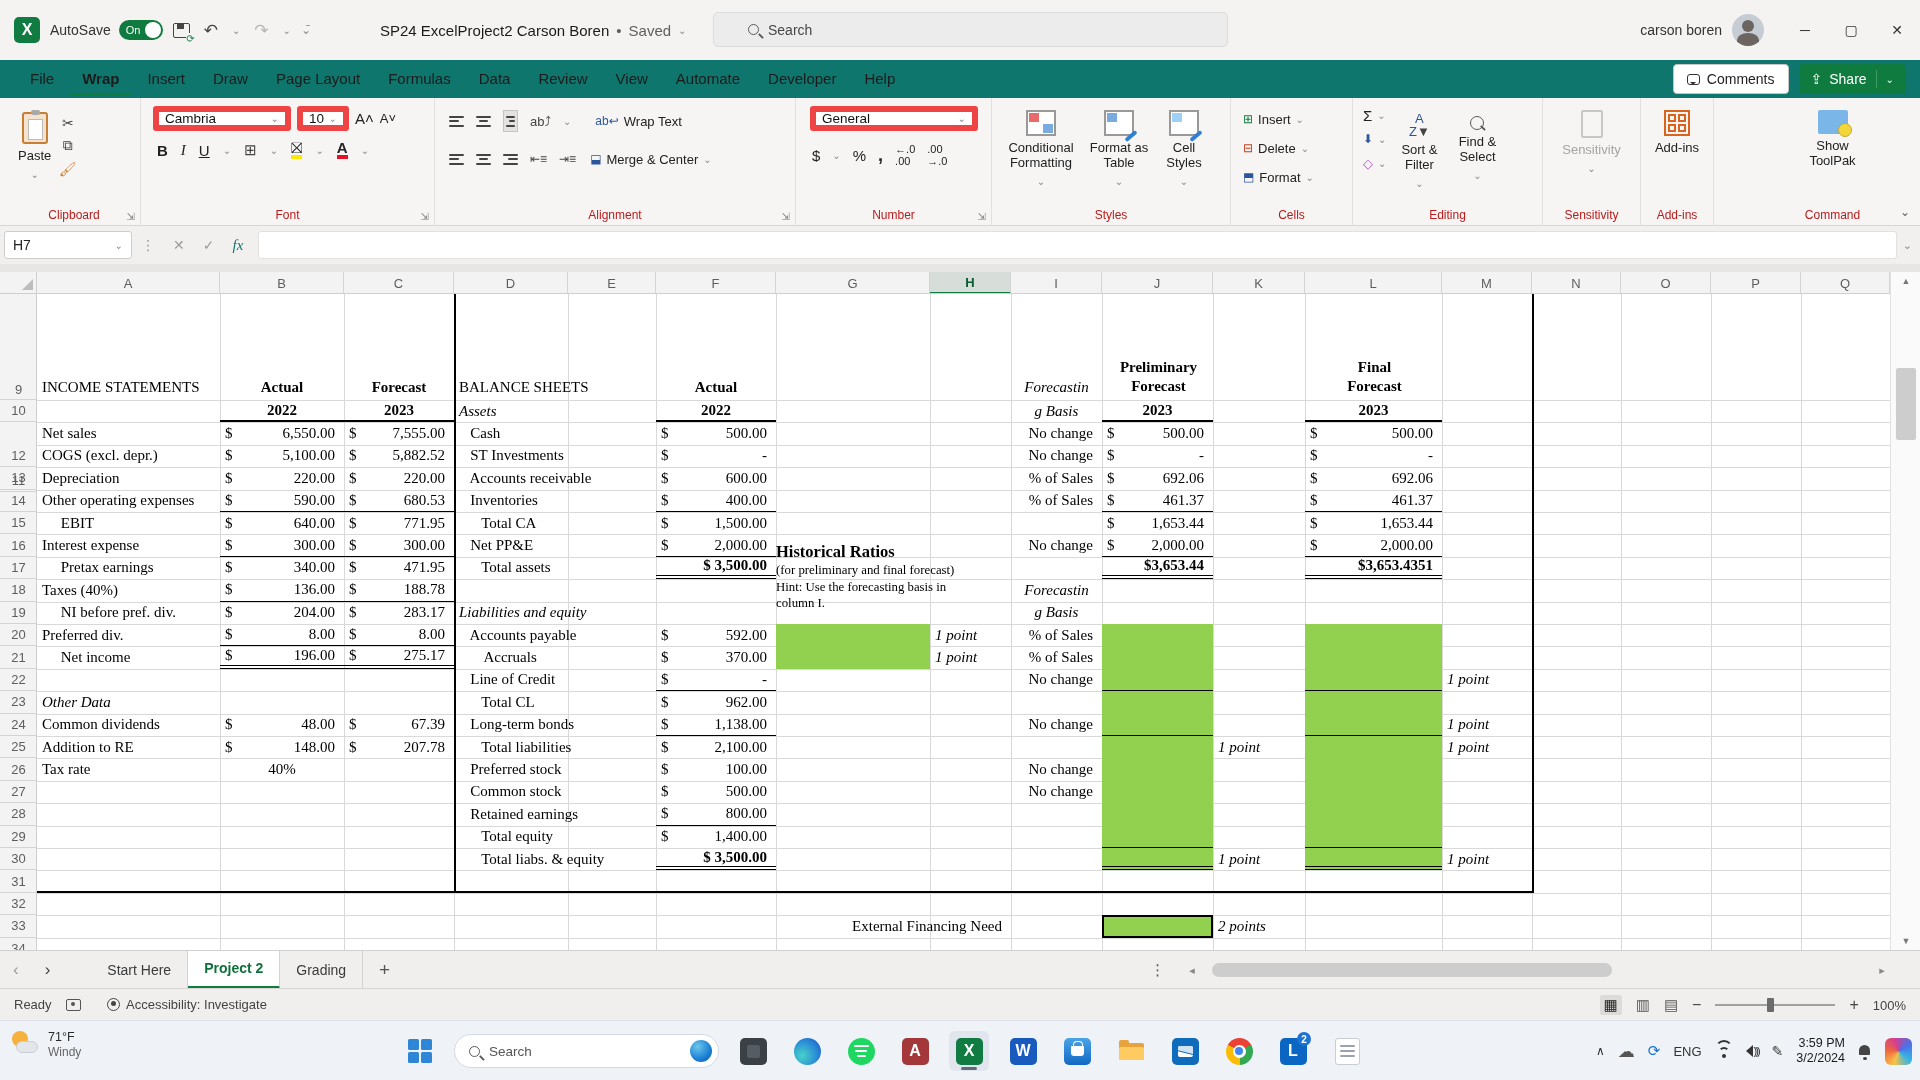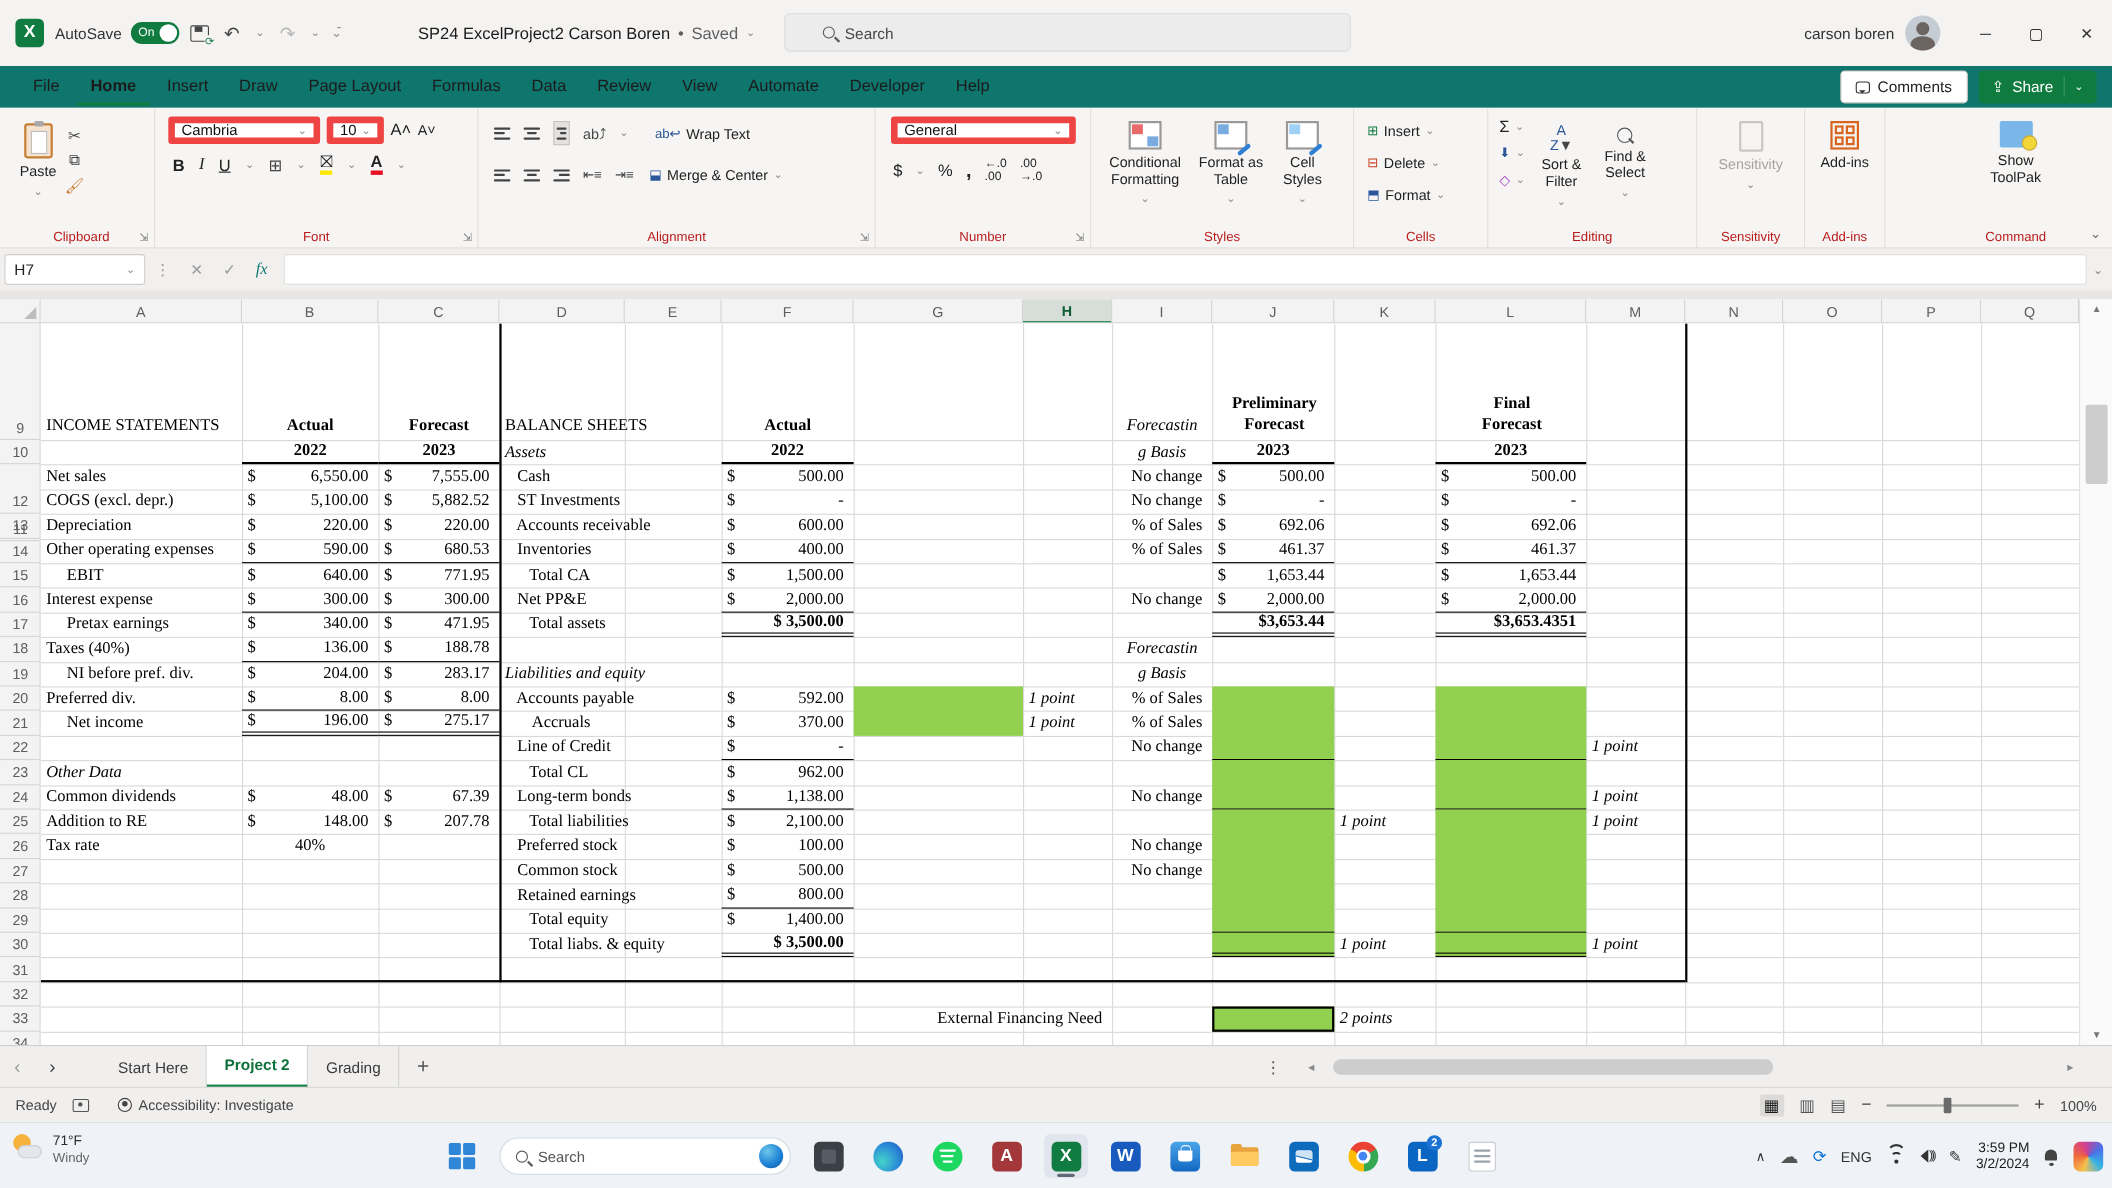--- a/index.html
+++ b/index.html
@@ -254,21 +254,21 @@
       <span class="avatar"></span>
       <span class="winbtn">─</span>
       <span class="winbtn">▢</span>
       <span class="winbtn">✕</span>
     </div>
   </div>
 
   <div id="menubar">
     <div id="menu-tabs">
         <div class="mtab">File</div>
-        <div class="mtab active">Home</div>
+        <div class="mtab active">Wrap</div>
         <div class="mtab">Insert</div>
         <div class="mtab">Draw</div>
         <div class="mtab">Page Layout</div>
         <div class="mtab">Formulas</div>
         <div class="mtab">Data</div>
         <div class="mtab">Review</div>
         <div class="mtab">View</div>
         <div class="mtab">Automate</div>
         <div class="mtab">Developer</div>
         <div class="mtab">Help</div>
@@ -578,20 +578,26 @@
       <div class="rhd" style="top: 509.2px; height: 22.4px;">28</div>
       <div class="rhd" style="top: 531.6px; height: 22.4px;">29</div>
       <div class="rhd" style="top: 554px; height: 22.4px;">30</div>
       <div class="rhd" style="top: 576.4px; height: 22.4px;">31</div>
       <div class="rhd" style="top: 598.8px; height: 22.4px;">32</div>
       <div class="rhd" style="top: 621.2px; height: 22.4px;">33</div>
       <div class="rhd" style="top: 643.6px; height: 22.4px;">34</div>
     </div>
 
   <div id="grid">
+    <div id="hist-note">
+      <div class="t">Historical Ratios</div>
+      <div class="s">(for preliminary and final forecast)</div>
+      <div class="s">Hint: Use the forecasting basis in</div>
+      <div class="s">column I.</div>
+    </div>
   <div class="gl" style="left: 183px; top: 0px; width: 1px; height: 656px;"></div>
       <div class="gl" style="left: 307px; top: 0px; width: 1px; height: 656px;"></div>
       <div class="gl" style="left: 417px; top: 0px; width: 1px; height: 656px;"></div>
       <div class="gl" style="left: 531px; top: 0px; width: 1px; height: 656px;"></div>
       <div class="gl" style="left: 619px; top: 0px; width: 1px; height: 656px;"></div>
       <div class="gl" style="left: 739px; top: 0px; width: 1px; height: 656px;"></div>
       <div class="gl" style="left: 893px; top: 0px; width: 1px; height: 656px;"></div>
       <div class="gl" style="left: 974px; top: 0px; width: 1px; height: 656px;"></div>
       <div class="gl" style="left: 1065px; top: 0px; width: 1px; height: 656px;"></div>
       <div class="gl" style="left: 1176px; top: 0px; width: 1px; height: 656px;"></div>

